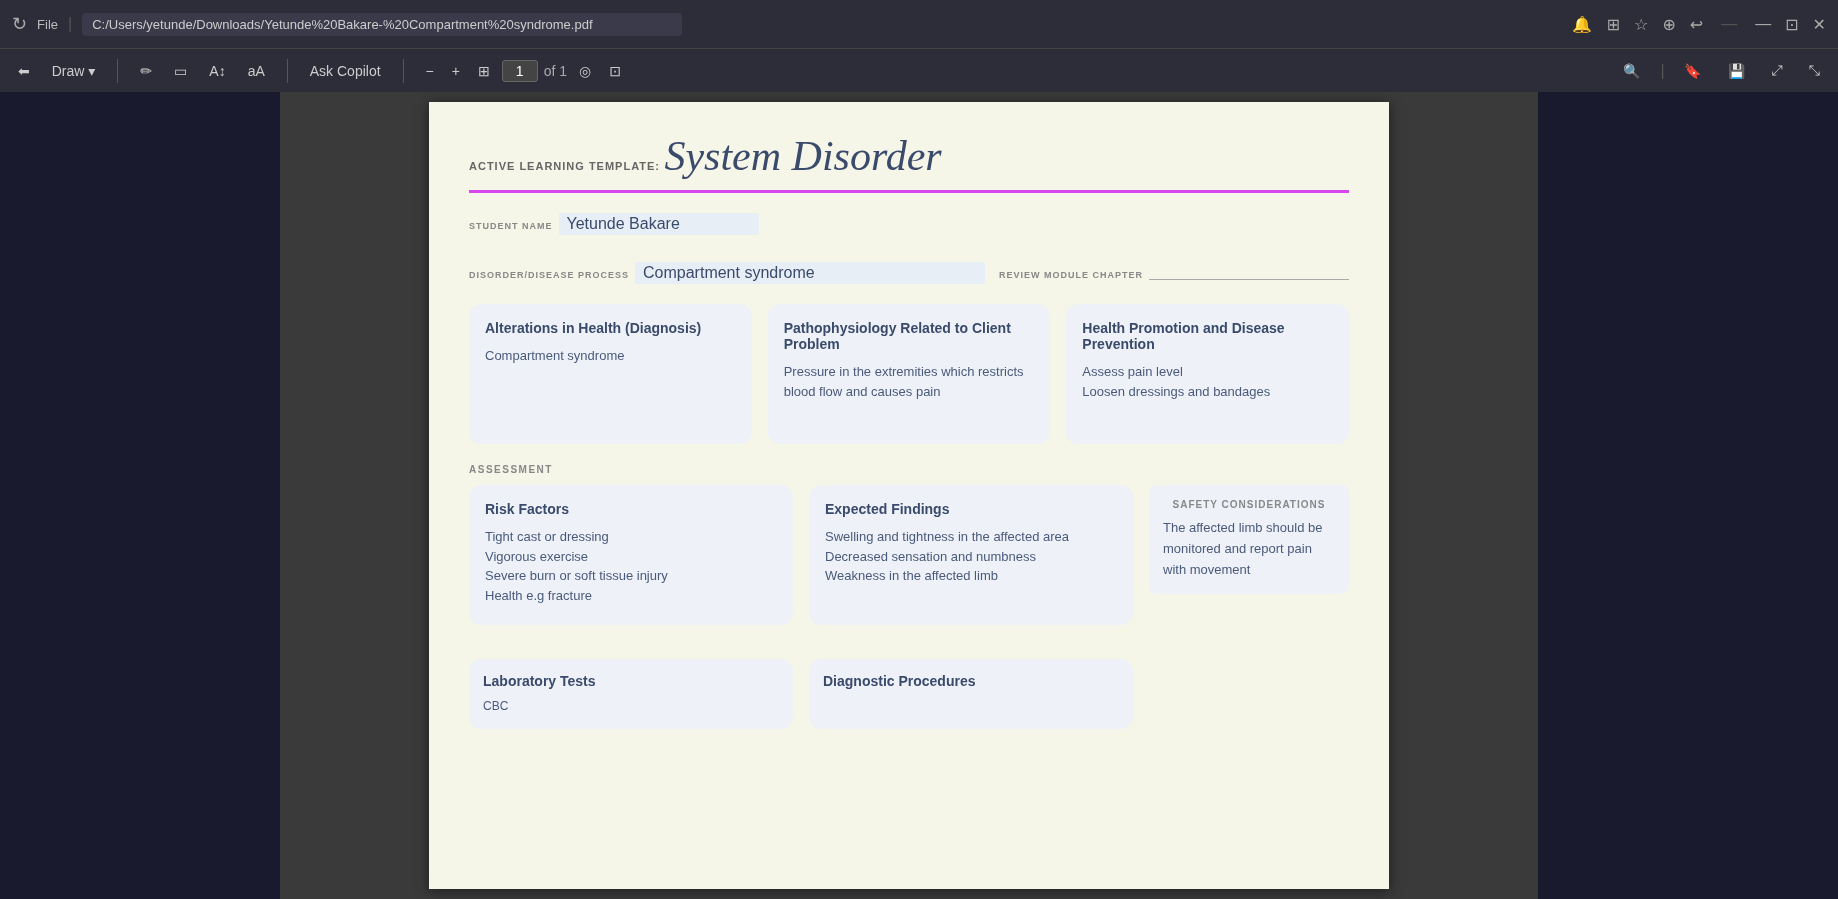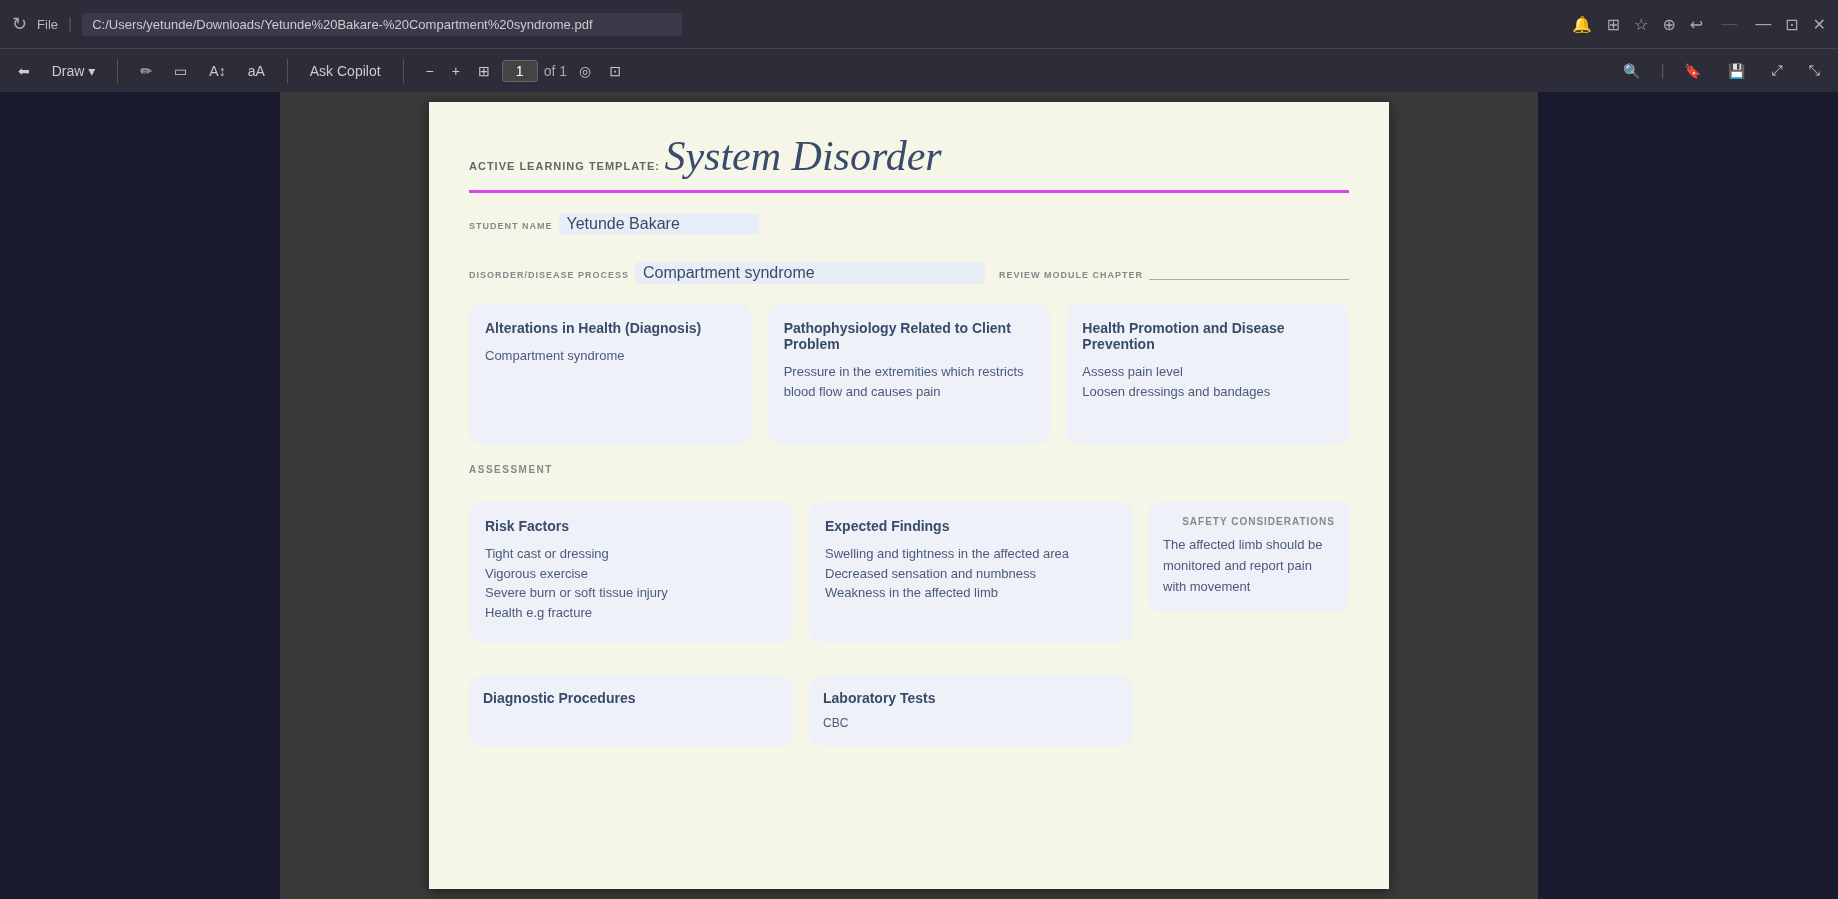--- a/index.html
+++ b/index.html
@@ -225,40 +225,40 @@
       line-height: 1.5;
     }
 
     
     .section-label {
       font-size: 10px;
       font-weight: bold;
       letter-spacing: 1.5px;
       color: #888;
       text-transform: uppercase;
-      margin-bottom: 27px;
+      margin-bottom: 10px;
     }
     .two-col {
       display: grid;
       grid-template-columns: 1fr 1fr;
       gap: 16px;
       flex: 1;
     }
     .safety-box {
       background: #eef2f8;
       border-radius: 8px;
       padding: 14px;
     }
     .safety-title {
       font-size: 10px;
       font-weight: bold;
       letter-spacing: 1px;
       color: #888;
       text-transform: uppercase;
-      text-align: right;
+      text-align: center;
       margin-bottom: 8px;
     }
     .safety-content {
       font-size: 13px;
       color: #4a5a7b;
       line-height: 1.6;
     }
 
     .bottom-two-col {
       display: grid;
@@ -416,26 +416,26 @@
                 <div class="box-content">
                   <div>Swelling and tightness in the affected area</div>
                   <div>Decreased sensation and numbness</div>
                   <div>Weakness in the affected limb</div>
                 </div>
               </div>
             </div>
 
             <div class="bottom-two-col">
               <div class="bottom-box">
+                <div class="bottom-box-title">Laboratory Tests</div>
+                <div class="bottom-box-content">CBC</div>
+              </div>
+              <div class="bottom-box">
                 <div class="bottom-box-title">Diagnostic Procedures</div>
                 <div class="bottom-box-content"></div>
-              </div>
-              <div class="bottom-box">
-                <div class="bottom-box-title">Laboratory Tests</div>
-                <div class="bottom-box-content">CBC</div>
               </div>
             </div>
           </div>
 
           <div style="width:200px;flex-shrink:0;">
             <div class="safety-box">
               <div class="safety-title">SAFETY CONSIDERATIONS</div>
               <div class="safety-content">The affected limb should be monitored and report pain with movement</div>
             </div>
           </div>

